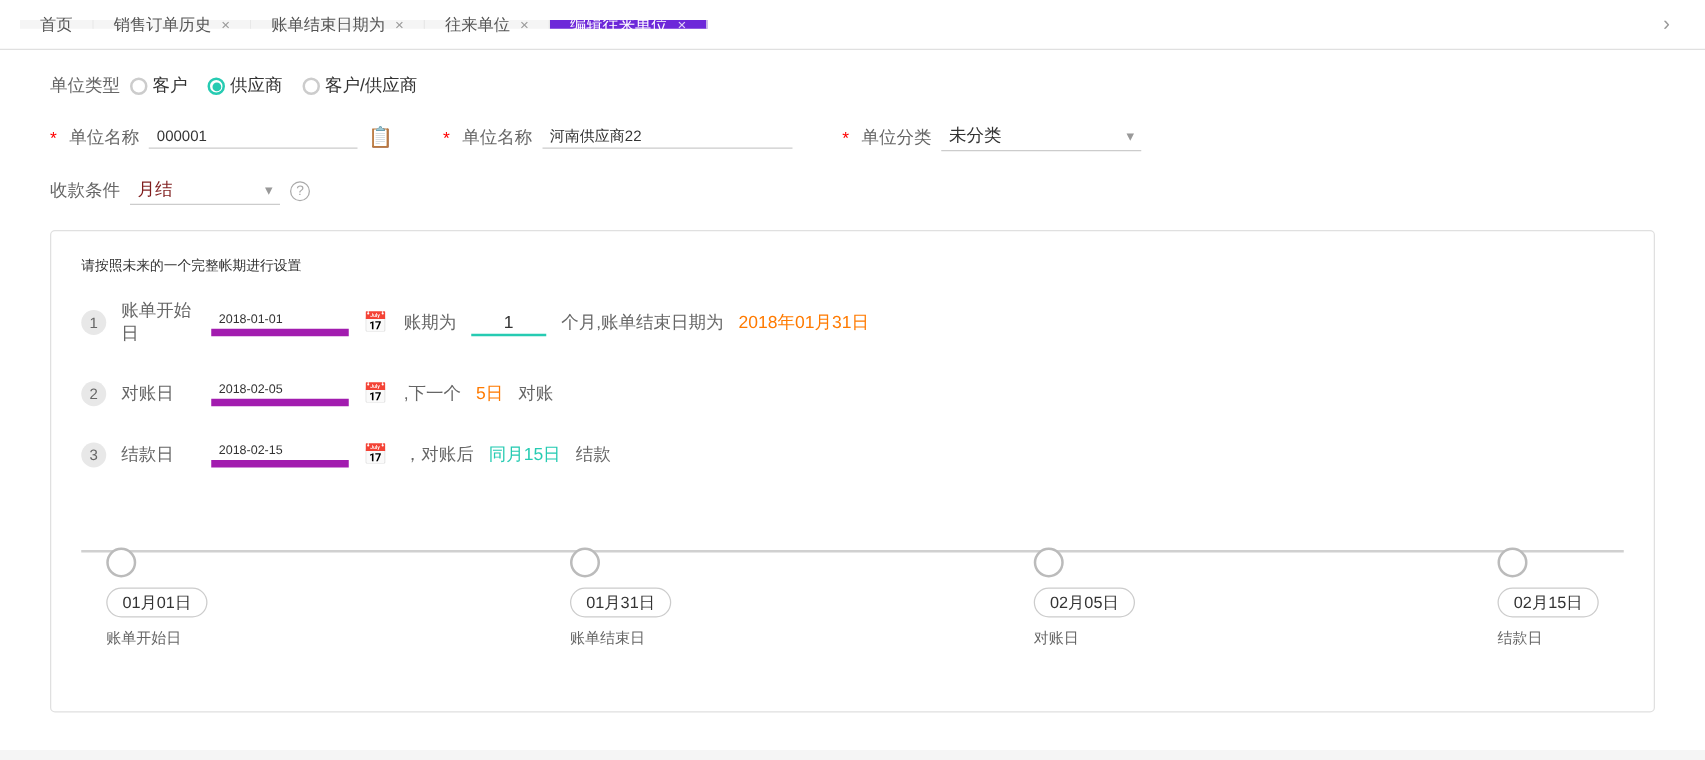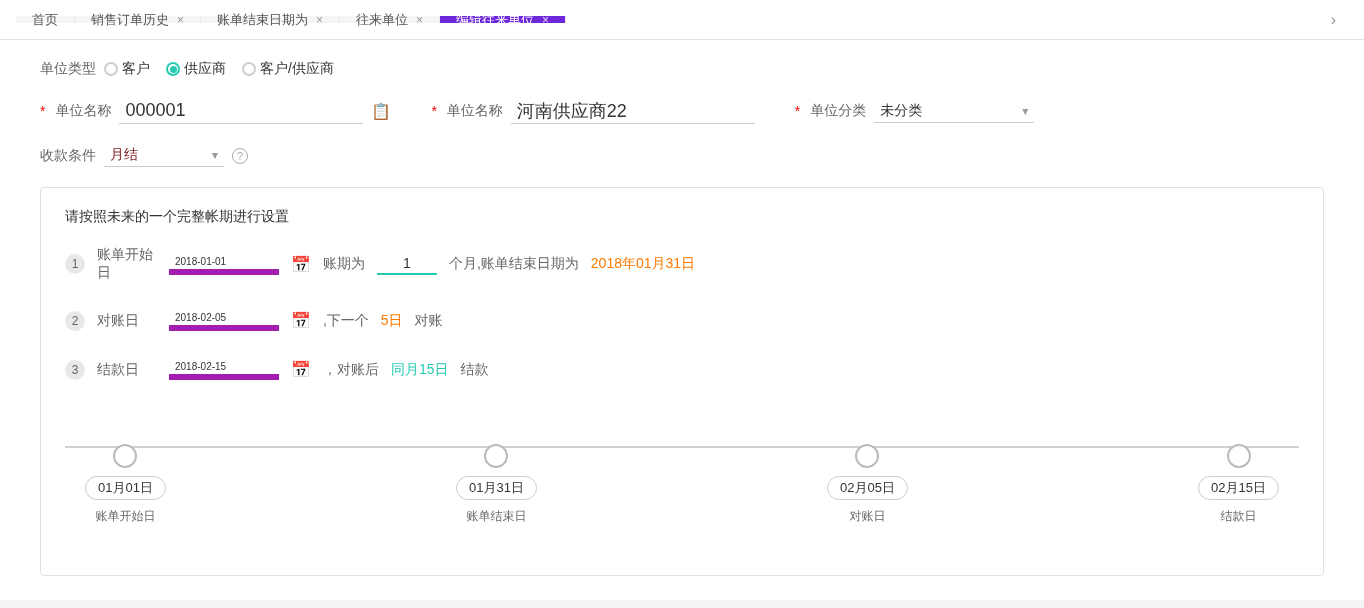--- a/index.html
+++ b/index.html
@@ -71,21 +71,21 @@
       white-space: nowrap;
     }
     .required-mark {
       color: #f00;
       margin-right: 2px;
     }
     .form-input {
       border: none;
       border-bottom: 1px solid #ccc;
       padding: 2px 6px;
-      font-size: 18px;
+      font-size: 12px;
       color: #333;
       outline: none;
       min-width: 140px;
     }
 
     
     .radio-group {
       display: flex;
       align-items: center;
       gap: 16px;
@@ -161,21 +161,21 @@
     }
 
     
     .section-box {
       border: 1px solid #e0e0e0;
       border-radius: 4px;
       padding: 20px 24px;
       margin-top: 10px;
     }
     .section-title {
-      font-size: 14px;
+      font-size: 11px;
       color: #333;
       margin-bottom: 20px;
     }
 
     
     .data-row {
       display: flex;
       align-items: center;
       margin-bottom: 28px;
       gap: 12px;
@@ -247,21 +247,21 @@
       display: flex;
       align-items: flex-start;
       width: 100%;
       justify-content: space-between;
       position: relative;
       z-index: 1;
     }
     .timeline-node {
       display: flex;
       flex-direction: column;
-      align-items: center;
+      align-items: flex-start;
       gap: 8px;
     }
     .node-circle {
       width: 24px;
       height: 24px;
       border-radius: 50%;
       border: 2px solid #bbb;
       background: #fff;
       display: flex;
       align-items: center;

